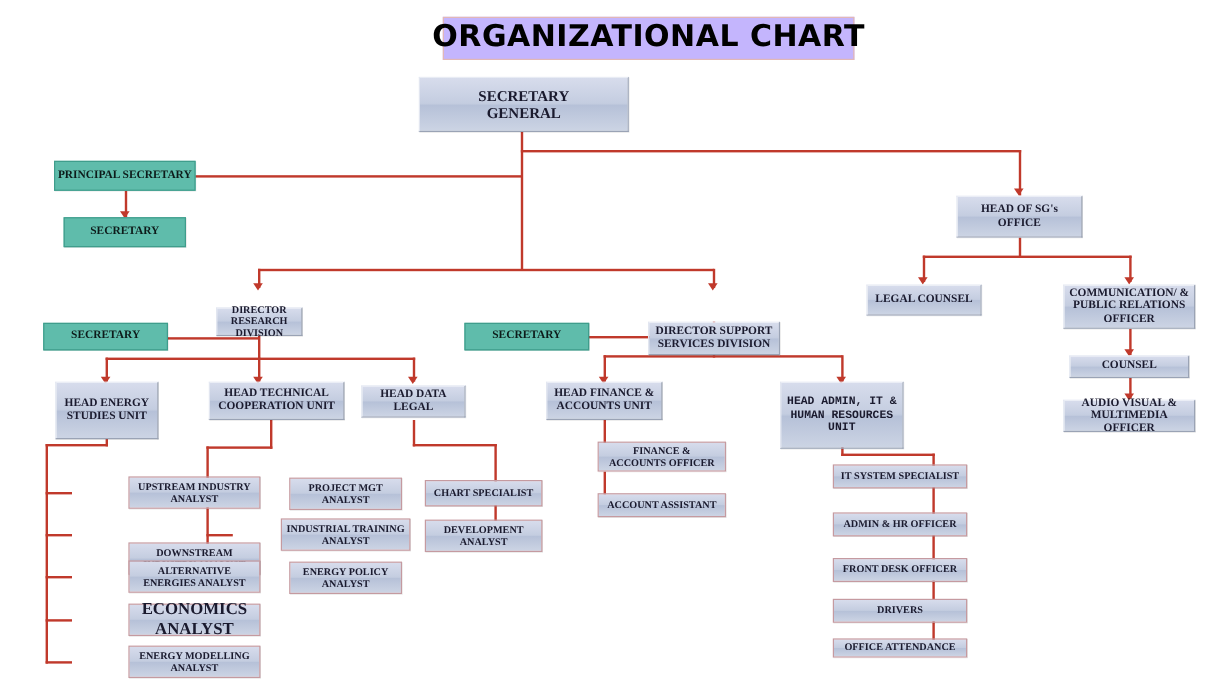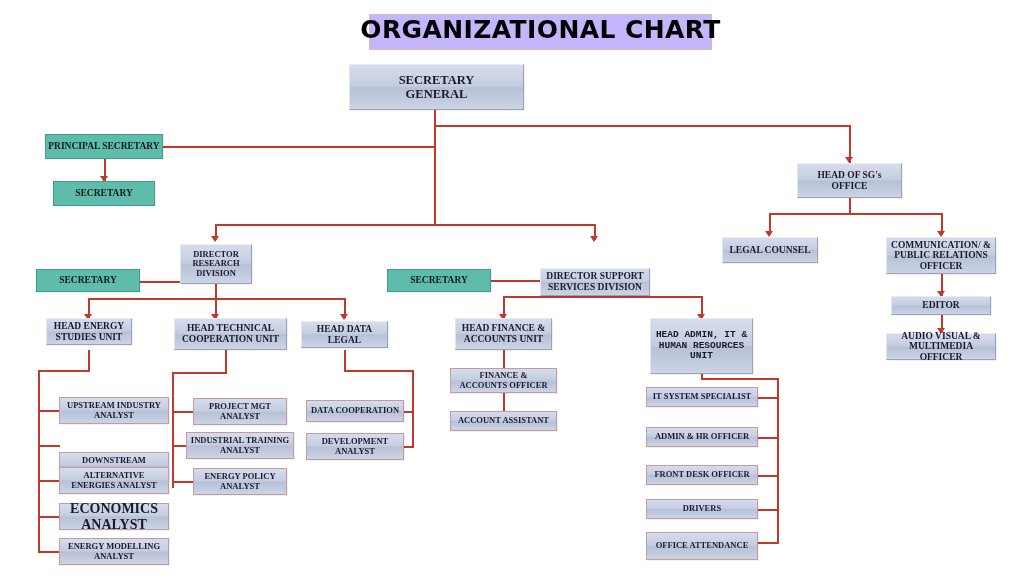--- a/index.html
+++ b/index.html
@@ -78,20 +78,21 @@
   .node.teal {
     background: #5fbcab;
     border: 1px solid #3f9d8c;
     box-shadow: 0.5px 0.5px 0 rgba(0,0,0,0.12);
   }
   .node.teal .node-label { color: #0d1b1a; }
 
   
   .node.pinkline {
     border: 1px solid #c59aa0;
+    margin-left: 48px;
   }
 
   
   .ln {
     position: absolute;
     background: #c0392b;
     z-index: 1;
   }
   .ln.h { height: 2px; }
   .ln.v { width: 2px; }
@@ -217,44 +218,44 @@
 
   <div class="node blue" style="left:722px; top:237px; width:96px; height:26px; font-size:9.5px;">
     <span class="node-label">LEGAL COUNSEL</span>
   </div>
 
   <div class="node blue" style="left:886px; top:237px; width:110px; height:37px; font-size:9.5px;">
     <span class="node-label">COMMUNICATION/ &amp;<br>PUBLIC RELATIONS<br>OFFICER</span>
   </div>
 
   <div class="node blue" style="left:891px; top:296px; width:100px; height:19px; font-size:9.5px;">
-    <span class="node-label">EDITOR</span>
+    <span class="node-label">COUNSEL</span>
   </div>
 
   <div class="node blue" style="left:886px; top:333px; width:110px; height:27px; font-size:9.5px;">
     <span class="node-label">AUDIO VISUAL &amp;<br>MULTIMEDIA OFFICER</span>
   </div>
 
-  <div class="node blue" style="left:180px; top:244px; width:72px; height:40px; font-size:8.5px;align-items:center;">
+  <div class="node blue" style="left:180px; top:256px; width:72px; height:24px; font-size:8.5px;align-items:center;">
     <span class="node-label">DIRECTOR<br>RESEARCH<br>DIVISION</span>
   </div>
 
   <div class="node blue" style="left:540px; top:240px; width:110px; height:28px; font-size:9.5px;margin-top:28px;">
     <span class="node-label">DIRECTOR SUPPORT<br>SERVICES DIVISION</span>
   </div>
 
   <div class="node teal" style="left:36px; top:269px; width:104px; height:23px; font-size:9.5px;">
     <span class="node-label">SECRETARY</span>
   </div>
 
   <div class="node teal" style="left:387px; top:269px; width:104px; height:23px; font-size:9.5px;">
     <span class="node-label">SECRETARY</span>
   </div>
 
-  <div class="node blue" style="left:46px; top:318px; width:86px; height:27px; font-size:9.5px;">
+  <div class="node blue" style="left:46px; top:318px; width:86px; height:48px; font-size:9.5px;">
     <span class="node-label">HEAD ENERGY<br>STUDIES UNIT</span>
   </div>
 
   <div class="node blue" style="left:174px; top:318px; width:113px; height:32px; font-size:9.5px;">
     <span class="node-label">HEAD TECHNICAL<br>COOPERATION UNIT</span>
   </div>
 
   <div class="node blue" style="left:301px; top:321px; width:87px; height:27px; font-size:9.5px;">
     <span class="node-label">HEAD DATA LEGAL</span>
   </div>
@@ -293,21 +294,21 @@
 
   <div class="node blue pinkline" style="left:186px; top:432px; width:108px; height:27px; font-size:8.5px;">
     <span class="node-label">INDUSTRIAL TRAINING<br>ANALYST</span>
   </div>
 
   <div class="node blue pinkline" style="left:193px; top:468px; width:94px; height:27px; font-size:8.5px;">
     <span class="node-label">ENERGY POLICY<br>ANALYST</span>
   </div>
 
   <div class="node blue pinkline" style="left:306px; top:400px; width:98px; height:22px; font-size:8.5px;">
-    <span class="node-label">DATA COOPERATION</span>
+    <span class="node-label">CHART SPECIALIST</span>
   </div>
 
   <div class="node blue pinkline" style="left:306px; top:433px; width:98px; height:27px; font-size:8.5px;">
     <span class="node-label">DEVELOPMENT<br>ANALYST</span>
   </div>
 
   <div class="node blue pinkline" style="left:450px; top:368px; width:107px; height:25px; font-size:8.5px;">
     <span class="node-label">FINANCE &amp;<br>ACCOUNTS OFFICER</span>
   </div>
 
@@ -324,17 +325,17 @@
   </div>
 
   <div class="node blue pinkline" style="left:646px; top:465px; width:112px; height:20px; font-size:8.5px;">
     <span class="node-label">FRONT DESK OFFICER</span>
   </div>
 
   <div class="node blue pinkline" style="left:646px; top:499px; width:112px; height:20px; font-size:8.5px;">
     <span class="node-label">DRIVERS</span>
   </div>
 
-  <div class="node blue pinkline" style="left:646px; top:532px; width:112px; height:28px; font-size:8.5px;">
+  <div class="node blue pinkline" style="left:646px; top:532px; width:112px; height:16px; font-size:8.5px;">
     <span class="node-label">OFFICE  ATTENDANCE</span>
   </div>
 
 </div>
 
 </body></html>

